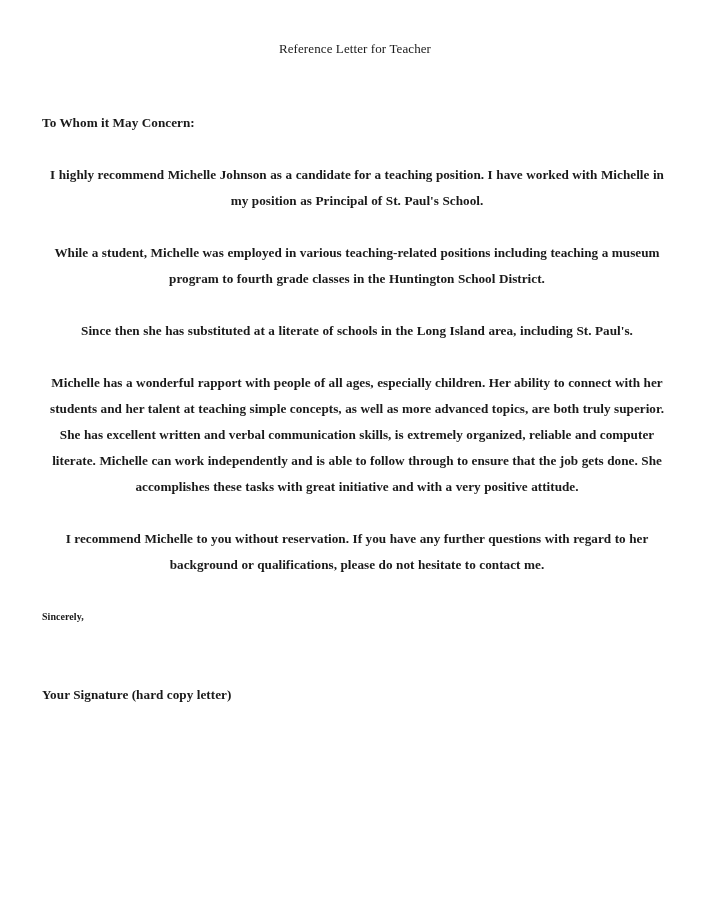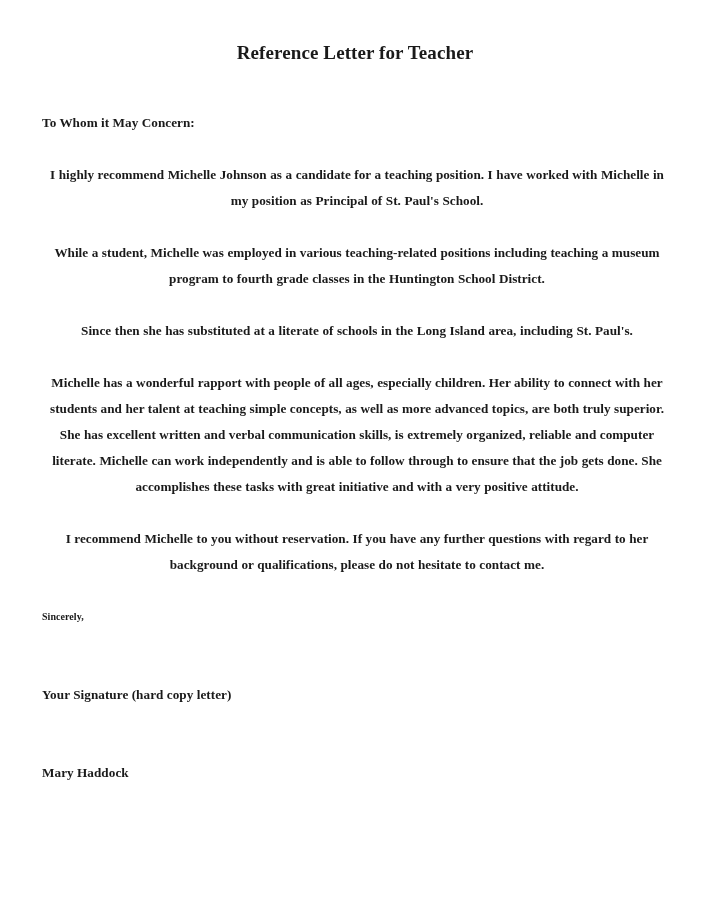--- a/index.html
+++ b/index.html
@@ -21,22 +21,22 @@
     background: #ffffff;
     box-sizing: border-box;
     overflow: hidden;
   }
   .doc-title {
     position: absolute;
     top: 41px;
     left: 0;
     width: 710px;
     text-align: center;
-    font-size: 19px;
-    font-weight: bold;
+    font-size: 13px;
+    font-weight: normal;
     letter-spacing: 0.1px;
     line-height: 1.25;
   }
   .body-area {
     position: absolute;
     top: 98px;
     left: 42px;
     width: 630px;
   }
   .salutation {
@@ -97,18 +97,17 @@
     <p class="para">I recommend Michelle to you without reservation. If you have any further questions with regard to her background or qualifications, please do not hesitate to contact me.</p>
 
     <p class="closing">Sincerely,</p>
 
     <div class="block-gap-2"></div>
 
     <p class="sig-line">Your Signature (hard copy letter)</p>
 
     <div class="block-gap-2"></div>
 
-    <p class="sig-line">Mary Haddock</p>
 
 
 
   </div>
 </div>
 
 </body></html>

